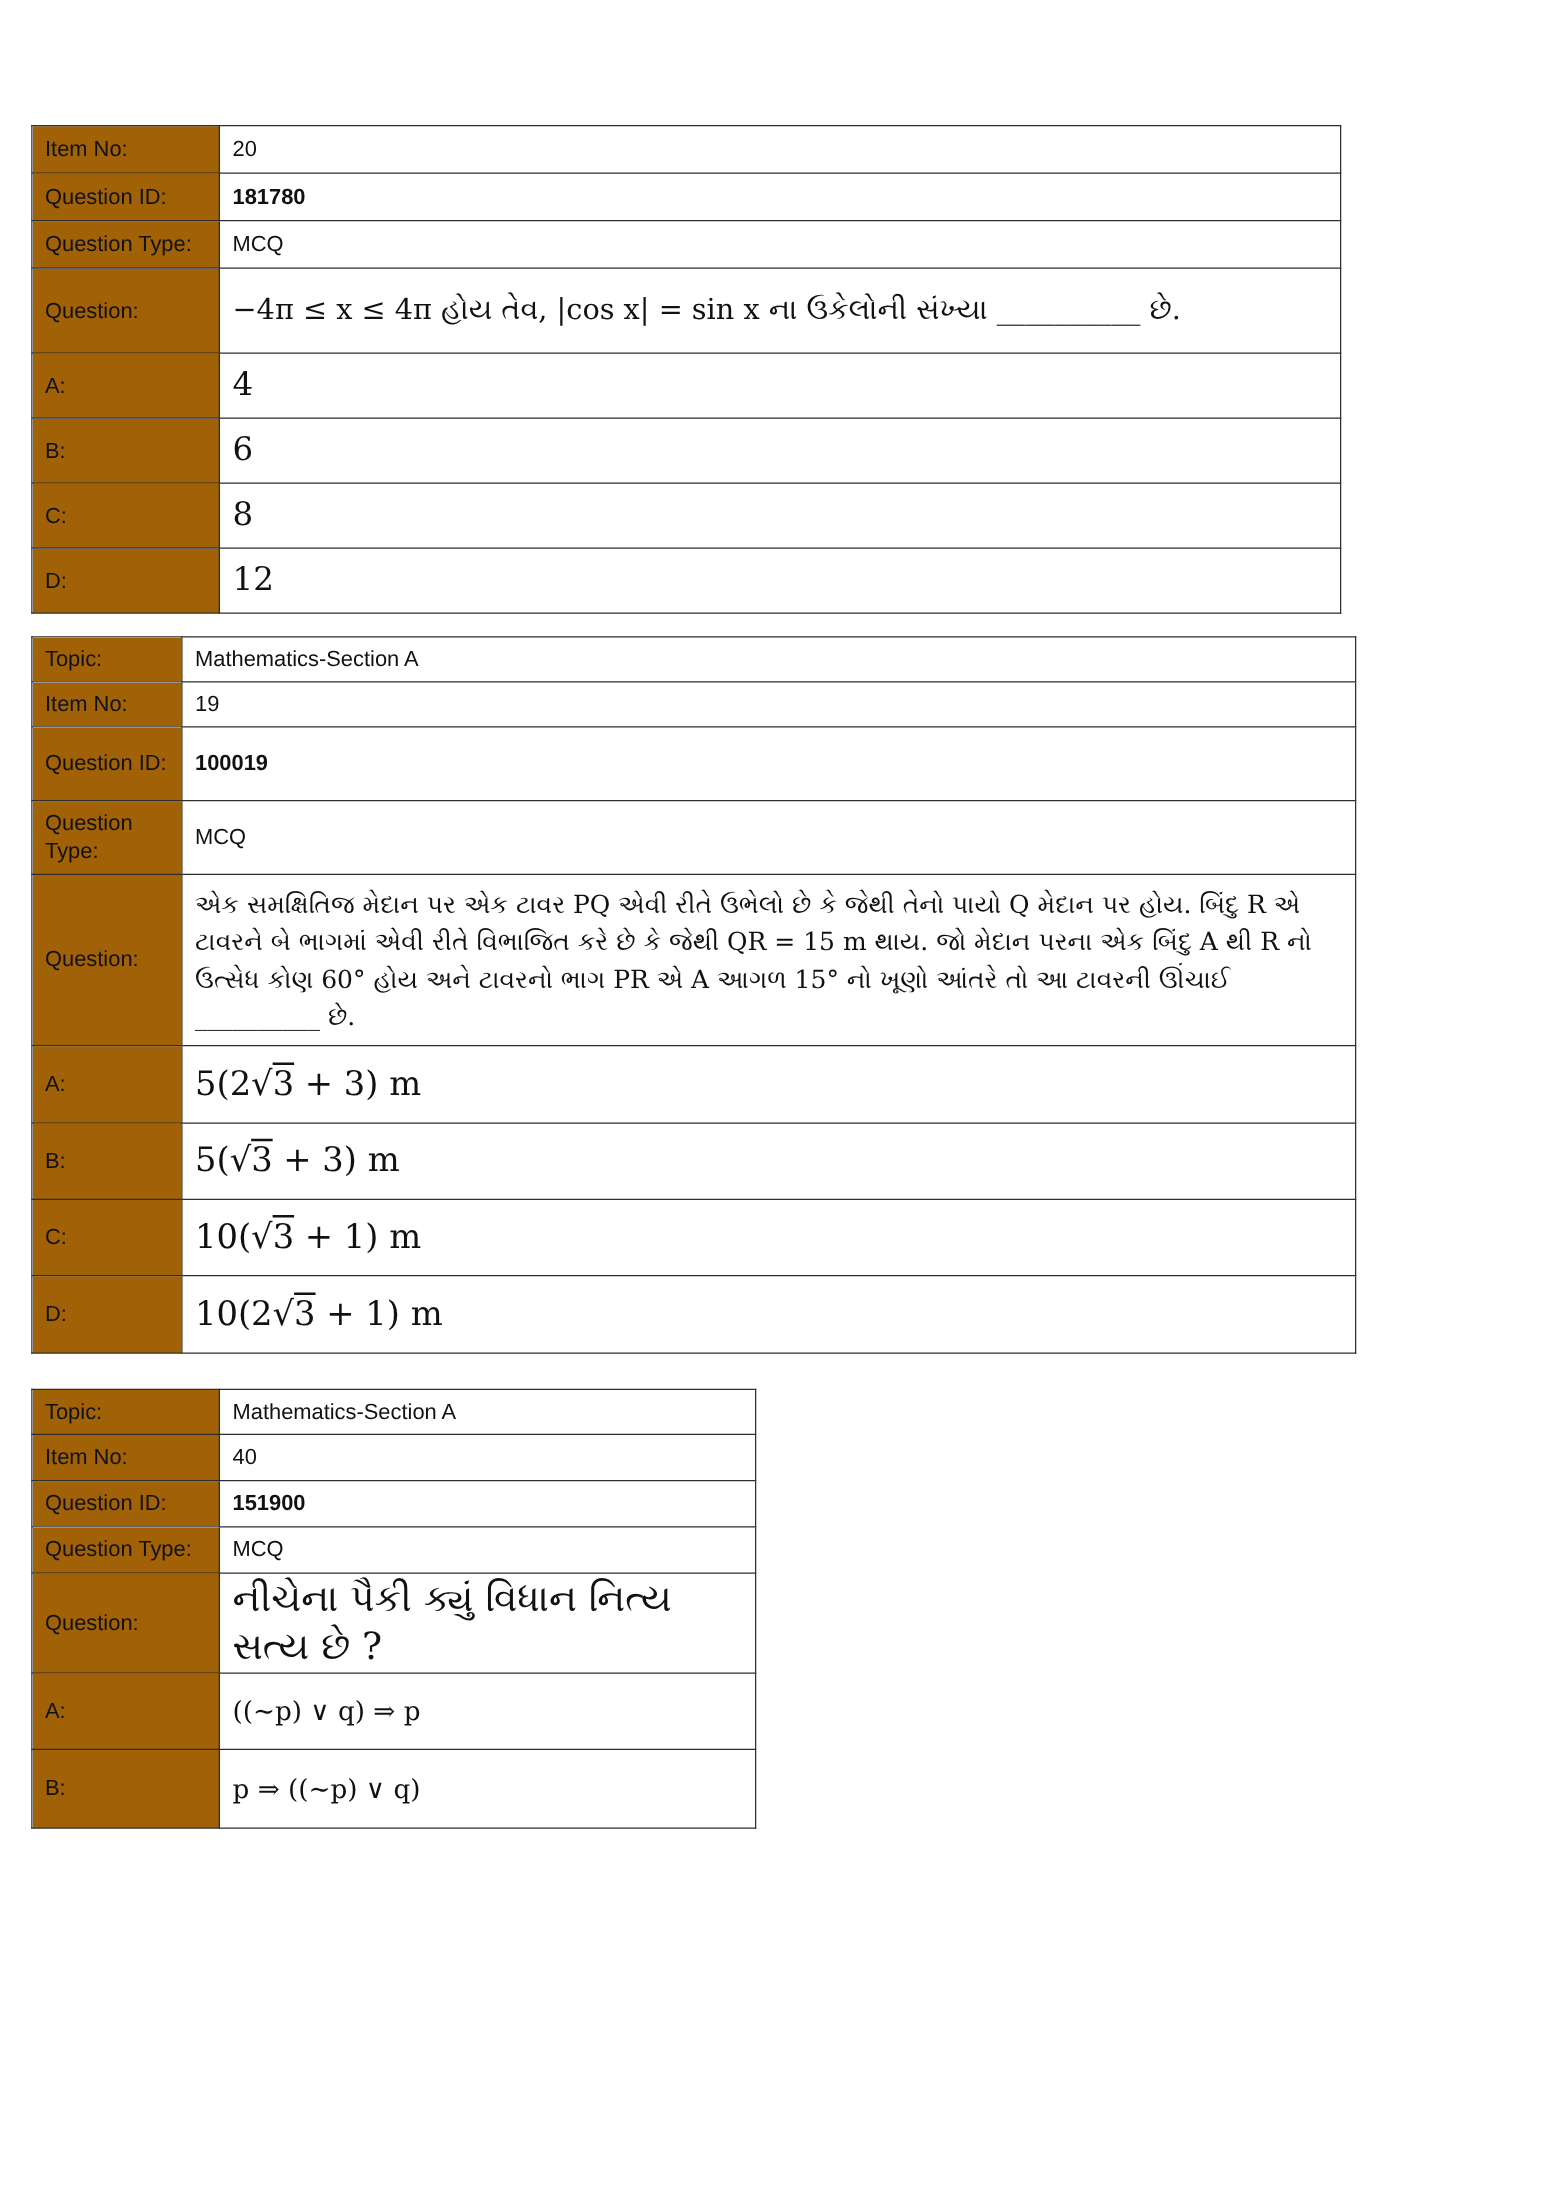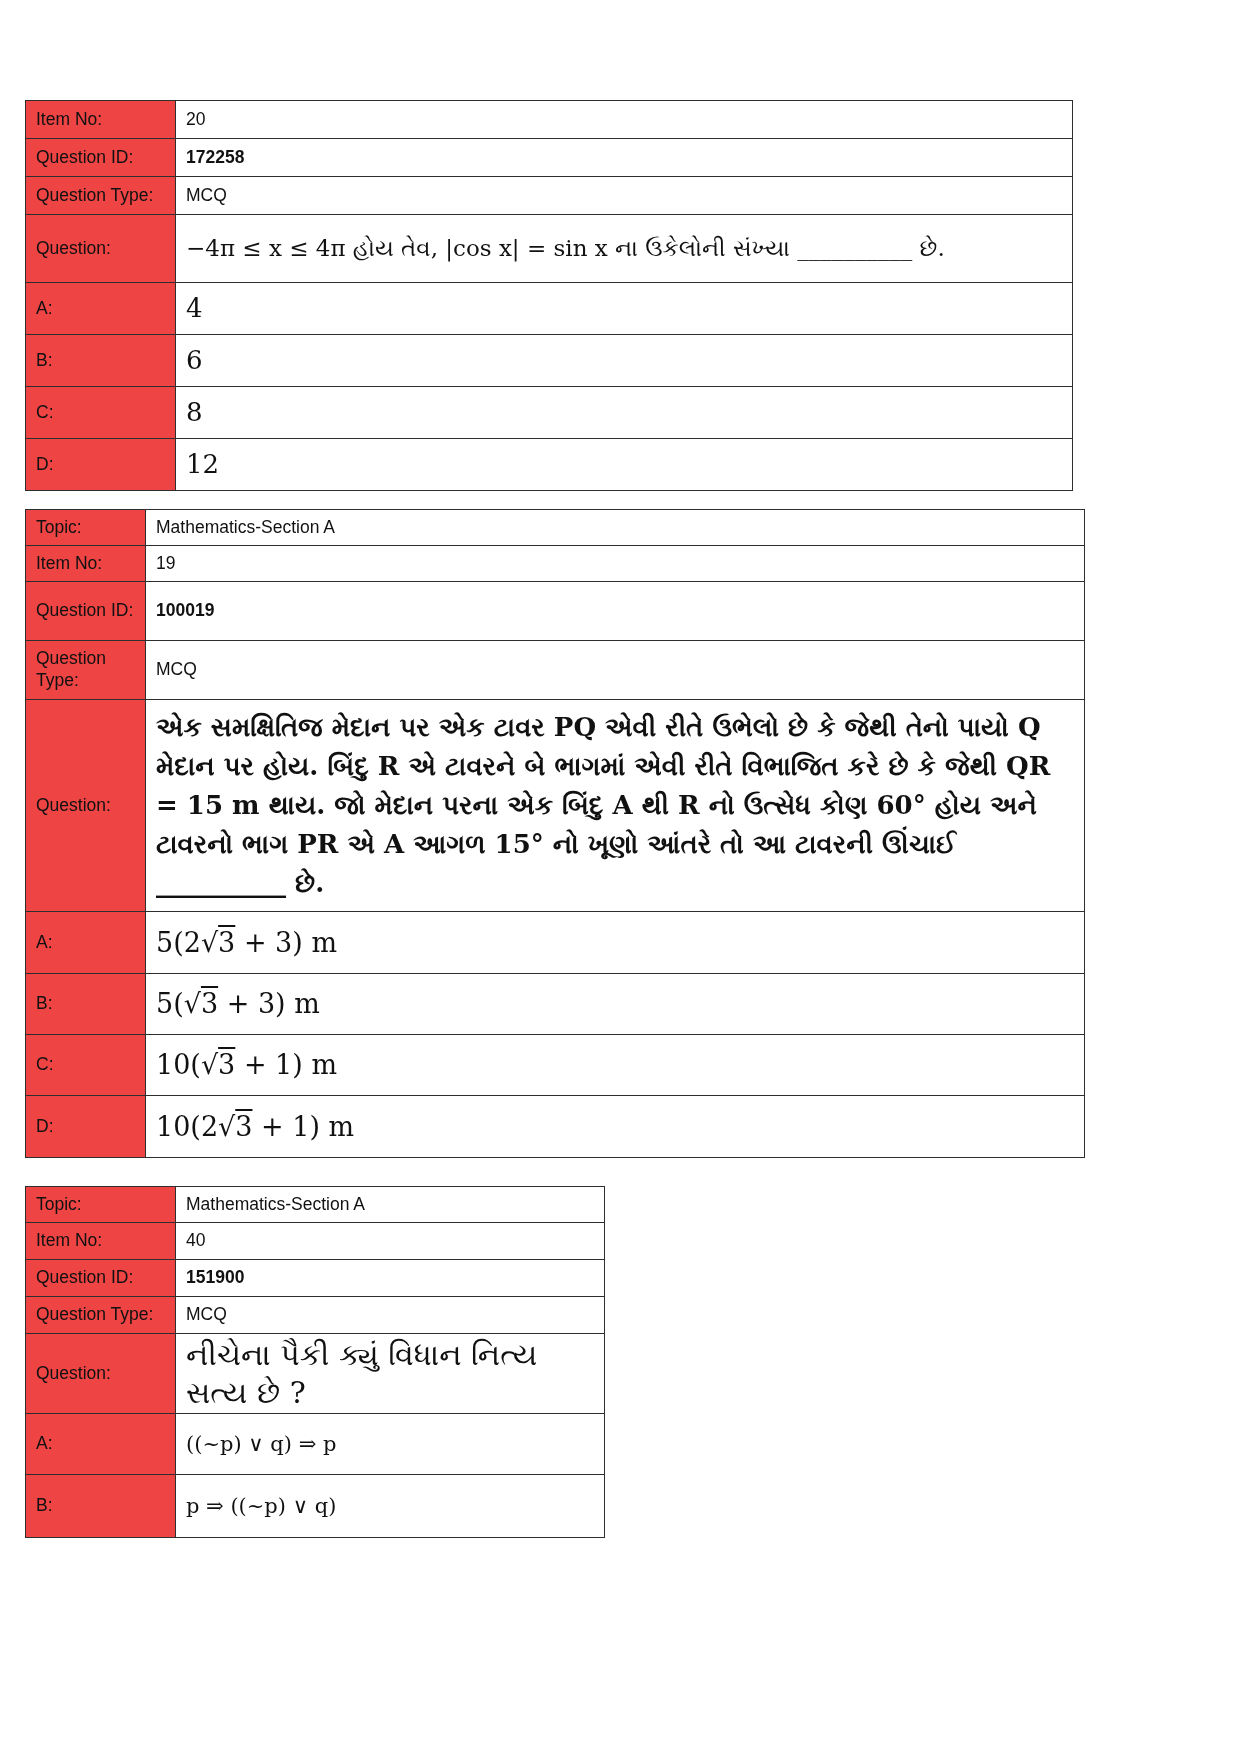--- a/index.html
+++ b/index.html
@@ -15,39 +15,39 @@
 
   table.qtable { border-collapse: collapse; table-layout: fixed; background: #ffffff; }
   .qtable td {
     border: 1px solid #2e2e2e;
     padding: 2px 10px;
     vertical-align: middle;
     font-size: 17.5px;
     line-height: 1.25;
     overflow: hidden;
   }
-  .lbl { background: #ef4444; }
+  .lbl { background: #a16207; }
   .val { padding-left: 13px; }
 
   .t1 { width: 1048px; }
   .t1 .lbl { width: 150px; }
   .t2 { width: 1060px; margin-top: 18px; }
   .t2 .lbl { width: 120px; }
   .t3 { width: 580px; margin-top: 28px; }
   .t3 .lbl { width: 150px; }
 
   .v-bold { font-weight: bold; }
   .v-math { font-family: "DejaVu Serif", "Liberation Serif", serif; }
   .v-guj  { font-family: "DejaVu Serif", "Liberation Serif", serif; }
 
   .t1 .v-math { font-size: 26px; }
   .t1 .v-qmath { font-family: "DejaVu Serif", "Liberation Serif", serif; font-size: 23px; white-space: nowrap; }
 
   .t2 .v-math { font-size: 27px; }
-  .t2 .v-guj { font-size: 26px; line-height: 1.5; padding-top: 8px; padding-bottom: 8px; font-weight: bold; }
+  .t2 .v-guj { font-size: 20px; line-height: 1.5; padding-top: 8px; padding-bottom: 8px; }
 
   .t3 .v-guj { font-size: 30px; }
   .t3 .v-math { font-size: 21px; }
 
   .h36 td { height: 36px; }
   .h37 td { height: 37px; }
   .h38 td { height: 38px; }
   .h52 td { height: 52px; }
   .h59 td { height: 59px; }
   .h61 td { height: 61px; }
@@ -64,21 +64,21 @@
 <div class="page">
 
   <table class="qtable t1">
     <tbody>
         <tr class="h38">
       <td class="lbl">Item No:</td>
       <td class="val">20</td>
     </tr>
     <tr class="h38">
       <td class="lbl">Question ID:</td>
-      <td class="val v-bold">172258</td>
+      <td class="val v-bold">181780</td>
     </tr>
     <tr class="h38">
       <td class="lbl">Question Type:</td>
       <td class="val">MCQ</td>
     </tr>
     <tr class="h68">
       <td class="lbl">Question:</td>
       <td class="val v-qmath">−4π ≤ x ≤ 4π   હોય તેવ, |cos x| = sin x ના ઉકેલોની સંખ્યા __________ છે.</td>
     </tr>
     <tr class="h52">

